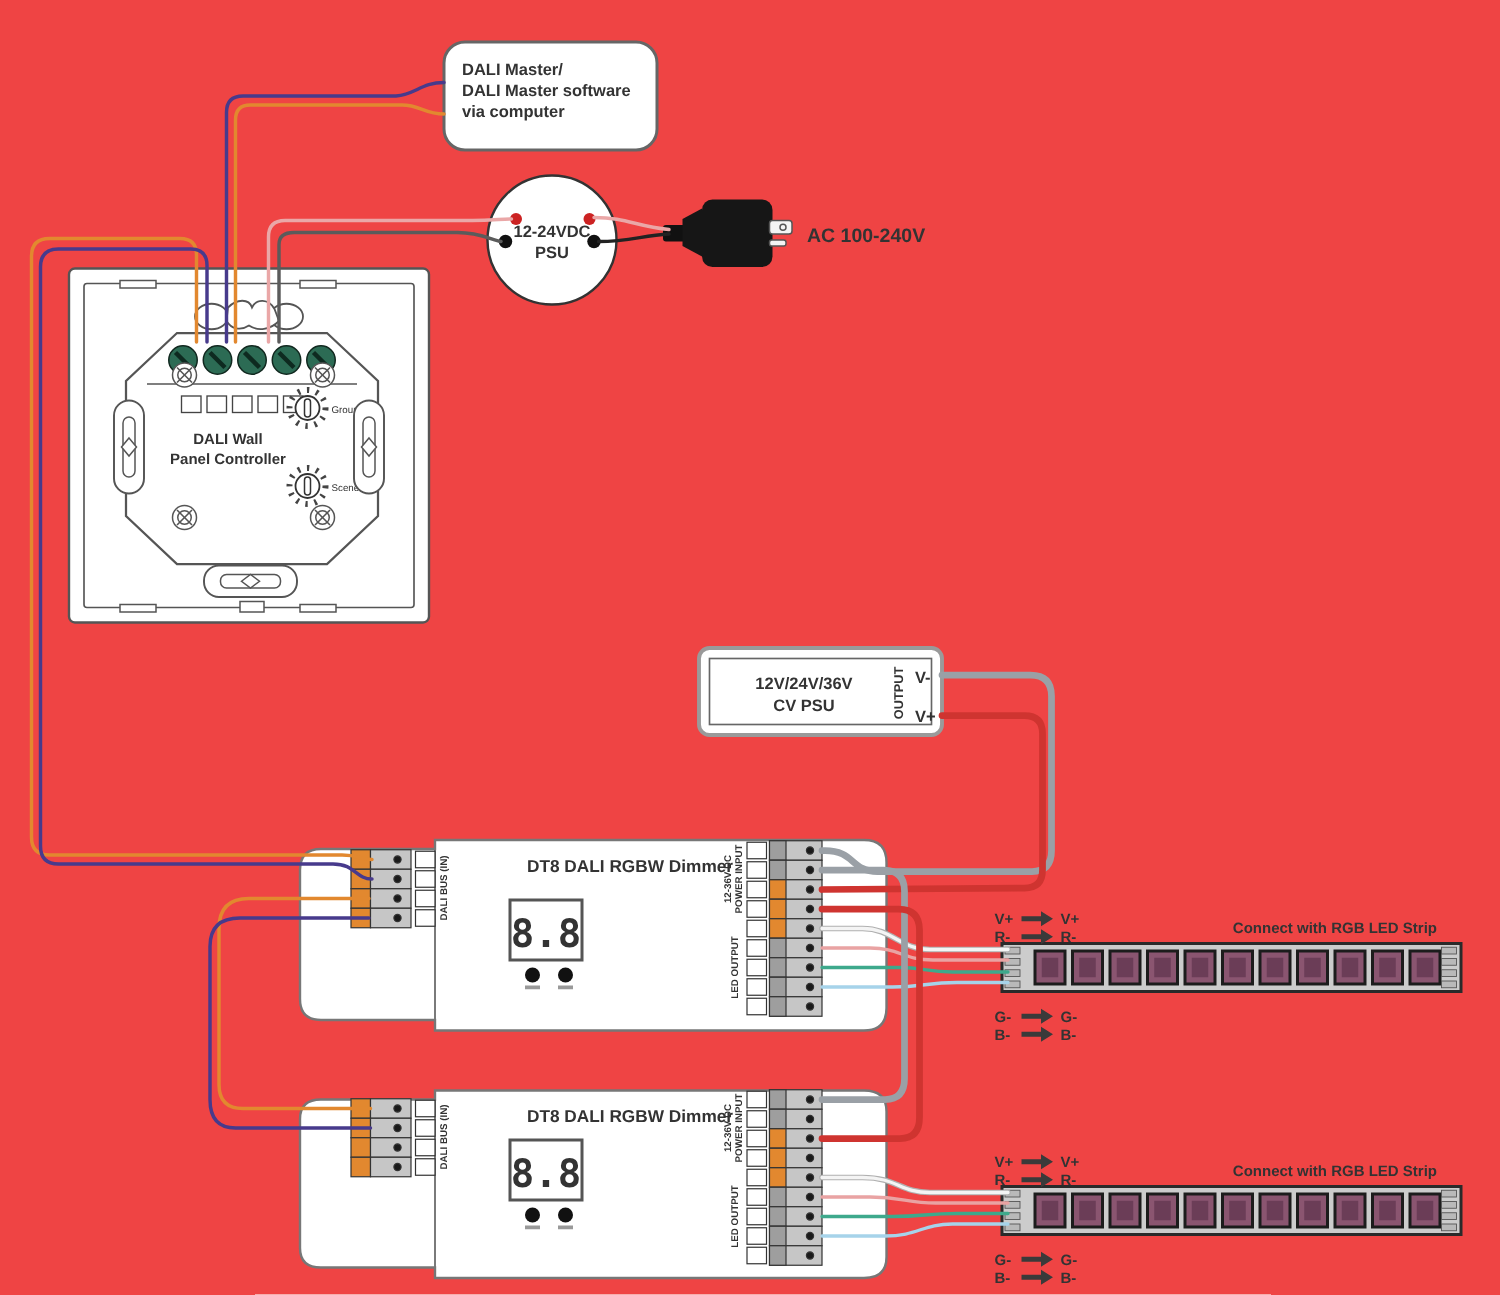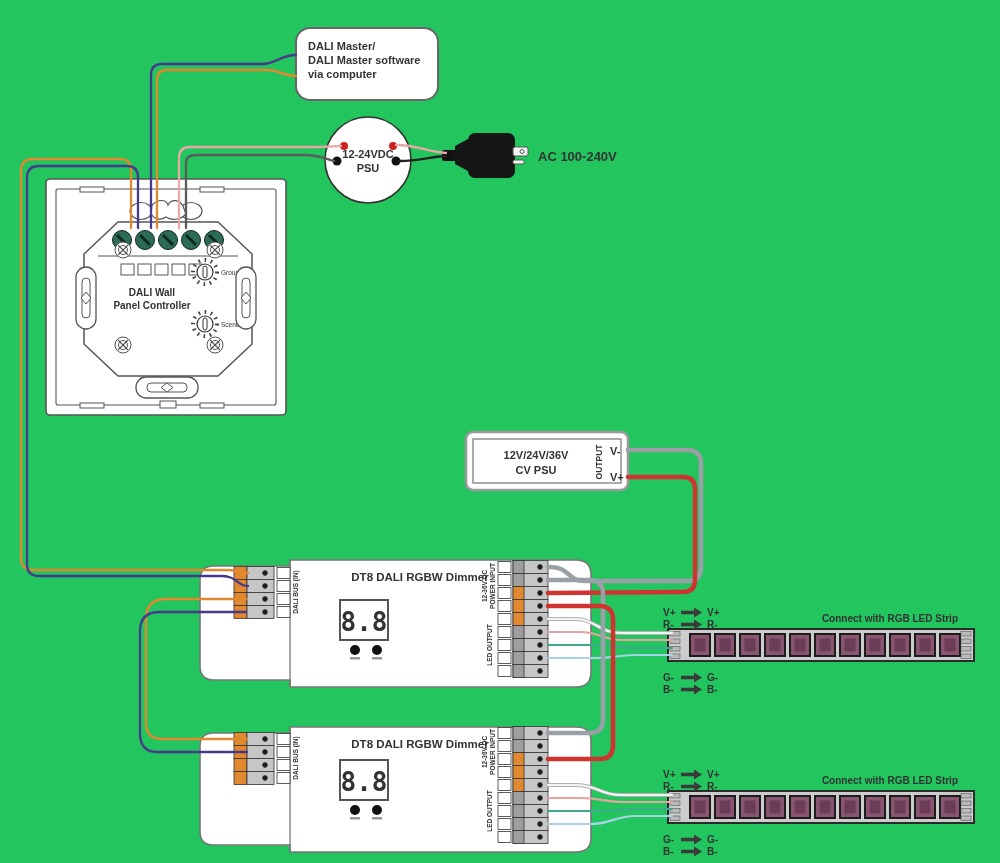--- a/index.html
+++ b/index.html
@@ -1,16 +1,16 @@
 <!DOCTYPE html>
 <html><head>
 <meta charset="utf-8">
 <style>
   html,body{margin:0;padding:0;background:#ffffff;}
-  .stage{width:1000px;height:863px;background:#22c55e;position:relative;font-family:"Liberation Sans",sans-serif;}
+  .stage{width:1000px;height:863px;background:#ef4444;position:relative;font-family:"Liberation Sans",sans-serif;}
   svg{display:block;}
   text{font-family:"Liberation Sans",sans-serif;fill:#333;}
   .seg{font-family:"DejaVu Sans Mono",monospace;}
 </style>
 </head>
 <body>
 
 <div class="stage">
 <svg width="1000" height="863" viewBox="0 0 1000 863">
 

